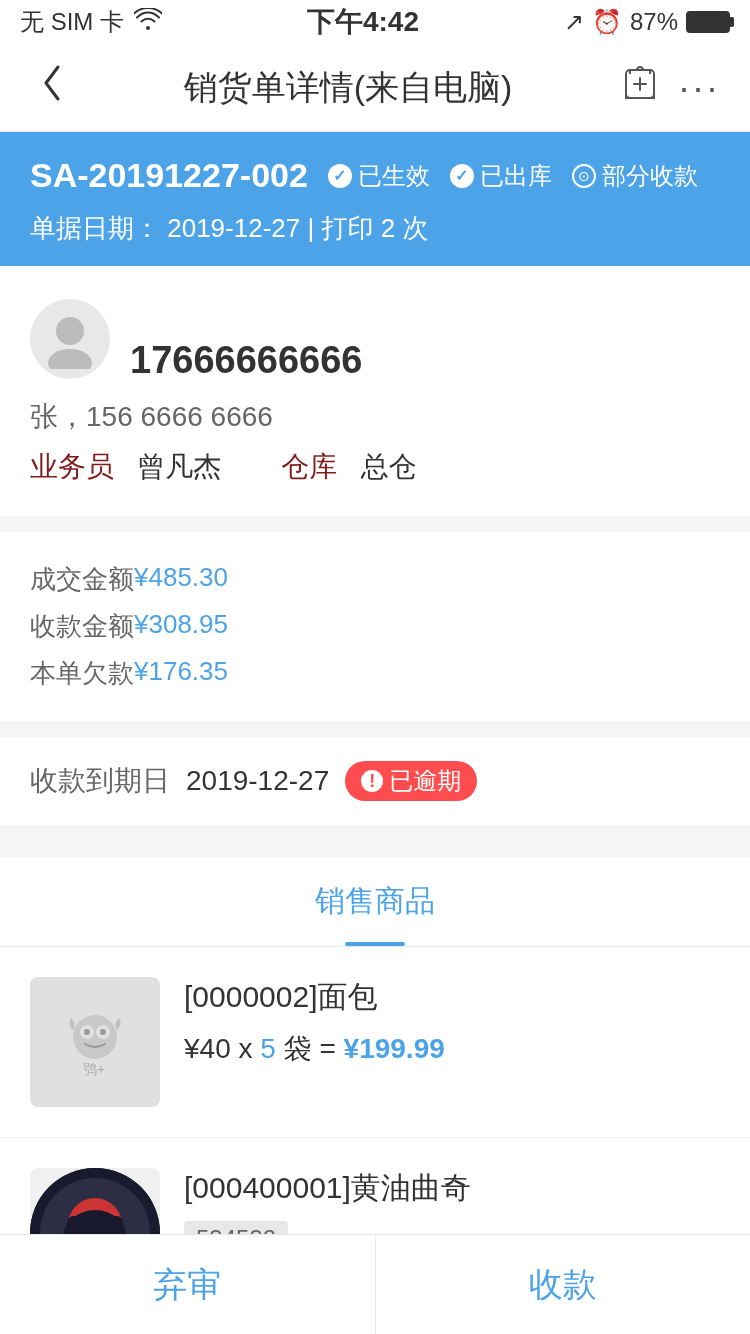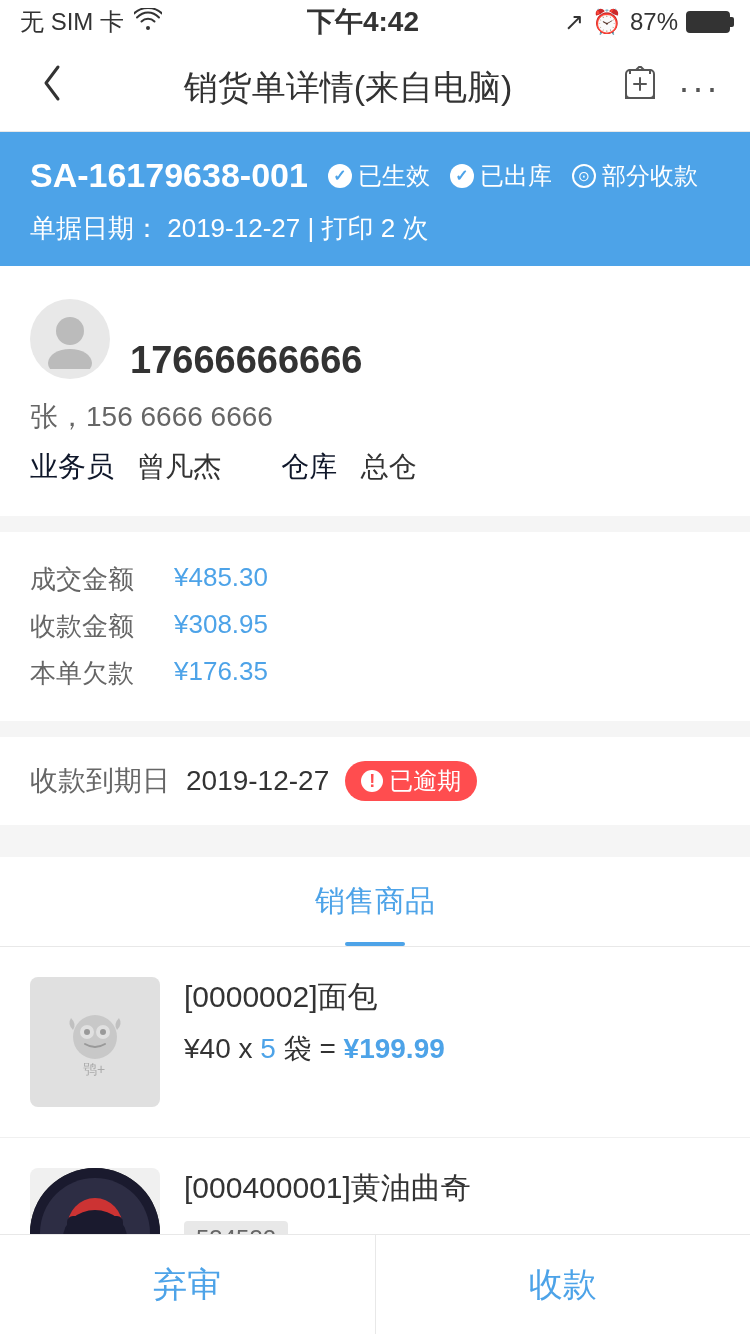--- a/index.html
+++ b/index.html
@@ -162,38 +162,37 @@
       font-size: 28px;
       color: #666;
       margin-bottom: 12px;
     }
     .customer-meta {
       display: flex;
       gap: 60px;
       font-size: 28px;
       color: #333;
     }
-    .meta-label { color: #0f172a; }
+    .meta-label { color: #7f1d1d; }
     .meta-value { color: #333; font-weight: 500; }
 
     
     .summary-section {
       background: #fff;
       padding: 30px;
       margin-bottom: 16px;
       display: flex;
       justify-content: space-between;
     }
     .summary-left { font-size: 28px; color: #666; }
     .summary-left .count { color: #333; font-weight: 500; }
     .summary-right { text-align: right; }
     .summary-row {
       display: flex;
       justify-content: space-between;
-      gap: 40px;
       margin-bottom: 12px;
       font-size: 26px;
     }
     .summary-row:last-child { margin-bottom: 0; }
     .summary-label { color: #666; }
     .summary-value { color: #4DA3E8; font-weight: 500; }
 
     
     .due-section {
       background: #fff;
@@ -395,21 +394,21 @@
         <path d="M4 10 L4 32 L32 32 L32 10" fill="none" stroke="#555" stroke-width="2"></path>
         <path d="M14 4 L18 0 L22 4" fill="none" stroke="#555" stroke-width="2" stroke-linecap="round"></path>
       </svg>
     </span>
     <span style="font-size:36px; color:#555; letter-spacing:2px;">···</span>
   </div>
 </div>
 
 <div class="header-banner">
   <div class="banner-row1">
-    <span class="order-id">SA-16179638-001</span>
+    <span class="order-id">SA-20191227-002</span>
     <span class="badge">
       <span class="badge-check">✓</span>
       <span>已生效</span>
     </span>
     <span class="badge">
       <span class="badge-check">✓</span>
       <span>已出库</span>
     </span>
     <span class="badge">
       <span class="badge-clock">⊙</span>

